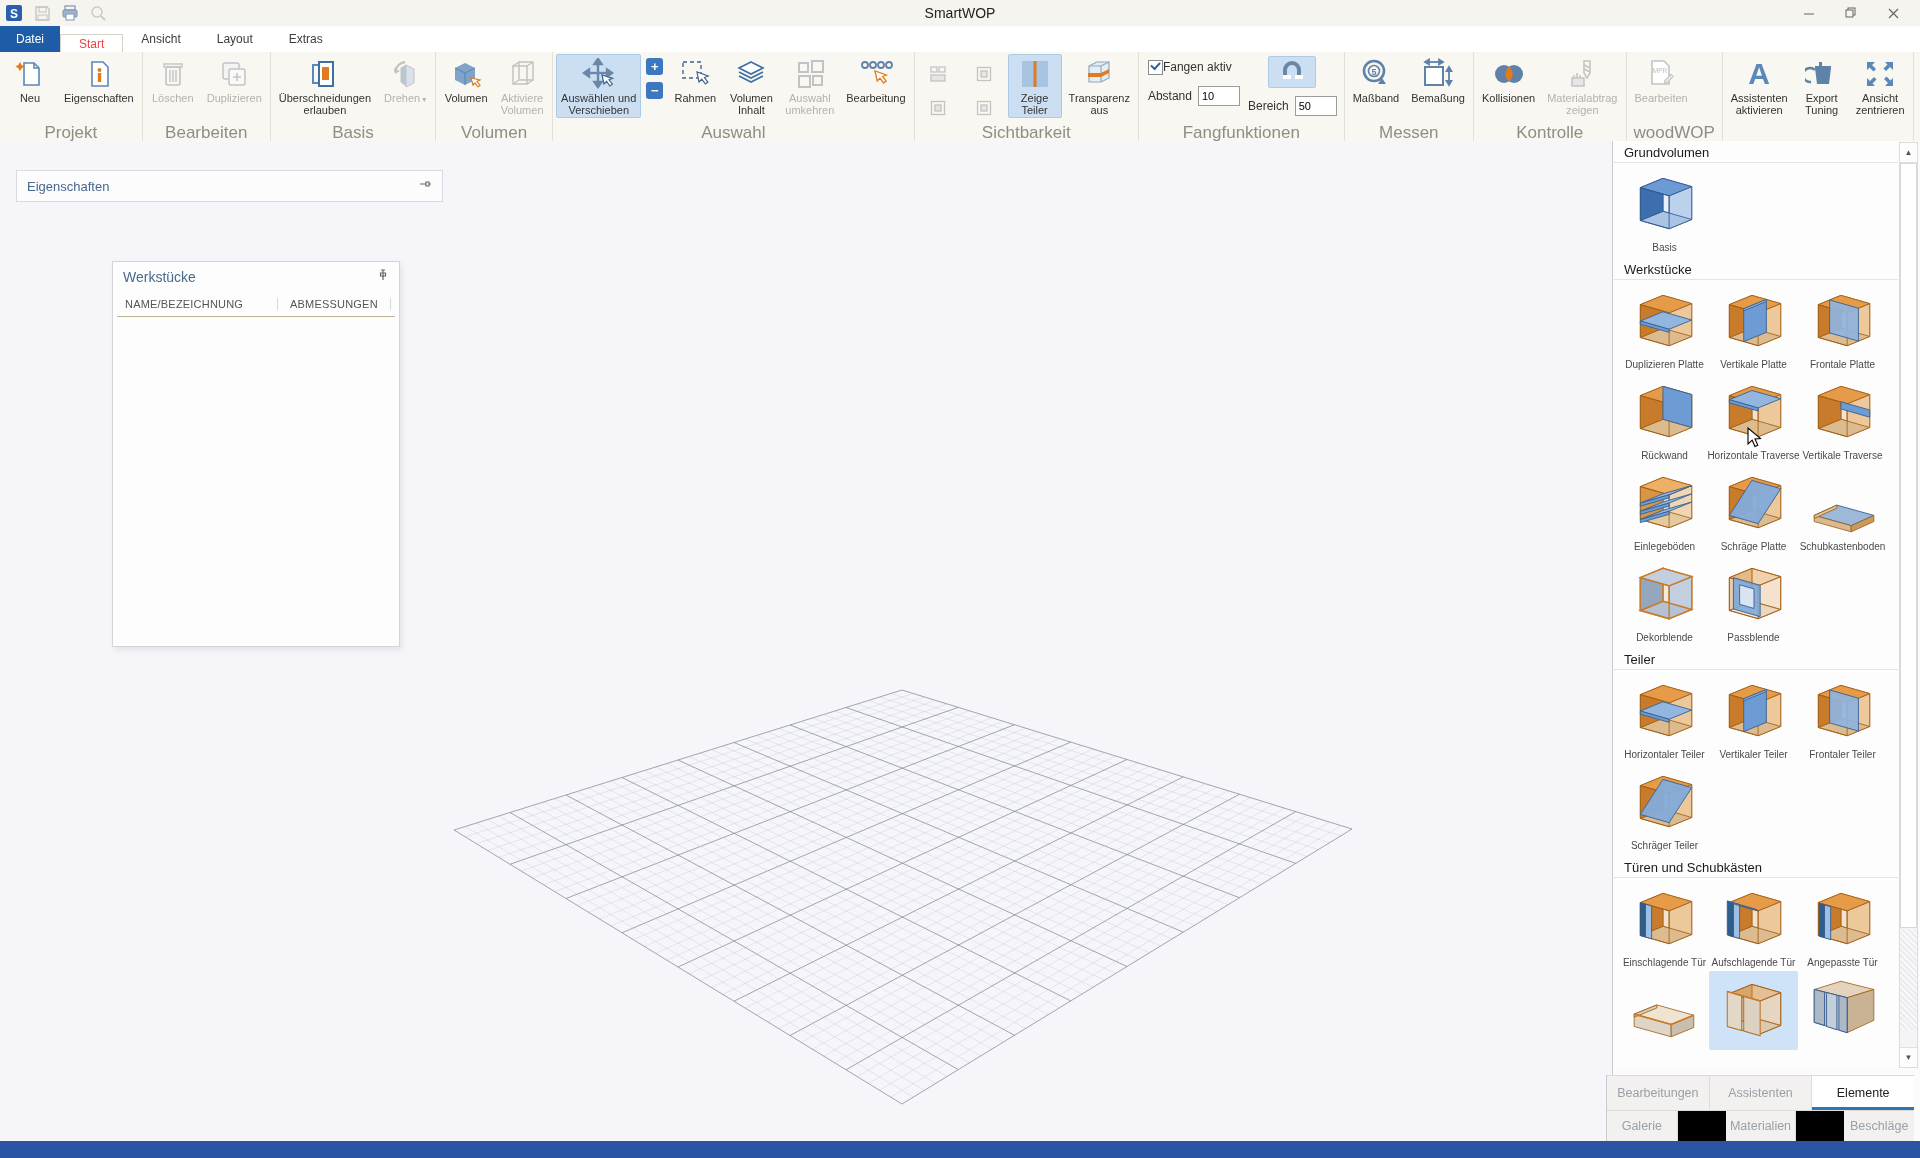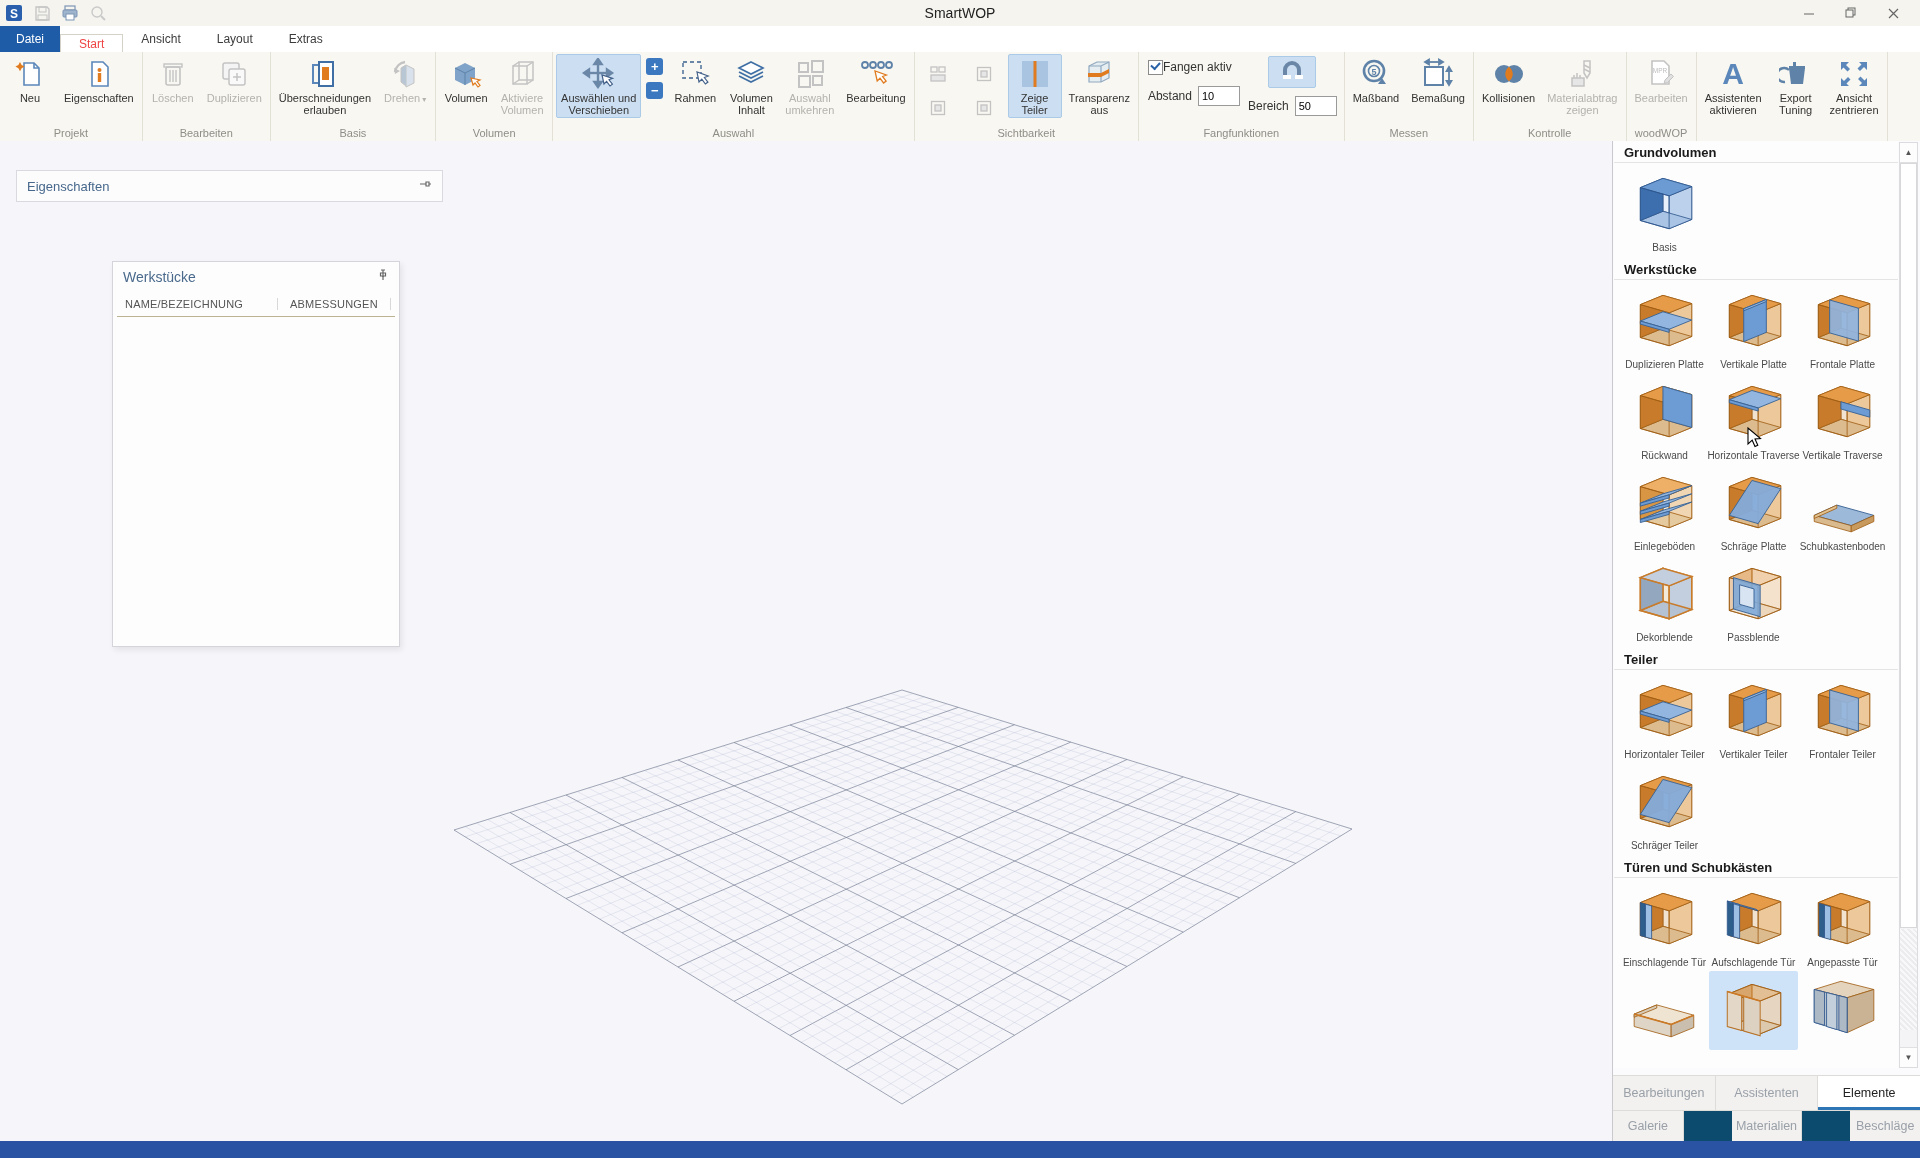--- a/index.html
+++ b/index.html
@@ -21,21 +21,21 @@
   .menurow .tabs{display:flex;height:100%;}
   .mtab{padding:0 18px;display:flex;align-items:center;font-size:12px;color:#3c3c3c;}
   .mtab.file{background:#1e5ca8;color:#fff;padding:0 16px;}
   .mtab.active{background:#fff;border:1px solid #d5d2c8;border-bottom:none;color:#ef4444;margin-top:8px;}
 
   
   .ribbon{position:absolute;left:0;top:52px;width:1920px;height:89px;background:#f8f7f1;
     border-bottom:1px solid #d5d2c8;display:flex;align-items:stretch;}
   .rgroup{display:flex;flex-direction:column;border-right:1px solid #e3e0d6;padding:2px 3px 0 3px;}
   .rgroup-body{flex:1;display:flex;align-items:flex-start;gap:2px;}
-  .rgroup-label{height:15px;text-align:center;font-size:11px;color:#8f8d86;line-height:14px;white-space:nowrap;padding:0 4px;}
+  .rgroup-label{height:15px;text-align:center;font-size:17px;color:#8f8d86;line-height:14px;white-space:nowrap;padding:0 4px;}
   .rbtn{display:flex;flex-direction:column;align-items:center;padding:3px 4px 1px 4px;border:1px solid transparent;
     border-radius:2px;min-width:44px;max-width:120px;}
   .rbtn .ricon{height:32px;display:flex;align-items:center;justify-content:center;}
   .rbtn .rlabel{font-size:11px;line-height:12px;color:#333;text-align:center;white-space:pre-line;margin-top:2px;}
   .rbtn.active{background:#ccdff2;border-color:#aacae8;}
   .rbtn.disabled .rlabel{color:#b4b2ac;}
   .caret{font-size:8px;color:#b4b2ac;margin-left:2px;}
   .pm-col{display:flex;flex-direction:column;gap:7px;padding:4px 3px 0 3px;}
   .pm{width:17px;height:17px;border-radius:3px;background:#3c78c0;color:#fff;display:flex;align-items:center;justify-content:center;
     font-size:13px;font-weight:bold;line-height:1;}
@@ -69,36 +69,36 @@
   .wk-head{height:30px;display:flex;align-items:center;justify-content:space-between;padding:0 10px;}
   .wk-head .ptitle{font-size:14px;color:#4a6a8c;}
   .wk-cols{display:flex;align-items:center;height:24px;padding:0 4px;border-bottom:1px solid #bcb490;margin:0 4px;}
   .wk-col{font-size:11px;color:#555;letter-spacing:.2px;}
   .wk-col.c1{width:152px;padding-left:4px;border-right:1px solid #d8d8d8;}
   .wk-col.c2{flex:1;padding-left:12px;border-right:1px solid #d8d8d8;}
 
   
   .palette{position:absolute;right:0;top:141px;width:308px;height:1000px;background:#fbfbfd;border-left:1px solid #c9c9ce;box-sizing:border-box;}
   .pal-scroll{position:absolute;left:1px;top:0;width:284px;height:927px;overflow:hidden;background:#fdfdfe;}
-  .pal-section-title{font-size:13px;font-weight:bold;color:#1a1a1a;padding:4px 0 2px 10px;border-bottom:1px solid #e4e4e4;}
+  .pal-section-title{font-size:13px;font-weight:normal;color:#1a1a1a;padding:4px 0 2px 10px;border-bottom:1px solid #e4e4e4;}
   .pal-items{display:flex;flex-wrap:wrap;padding:2px 0 2px 6px;}
   .tile{width:89px;display:flex;flex-direction:column;align-items:center;padding:2px 0 3px 0;border-radius:2px;}
   .tile.selected{background:#cfe3f8;}
   .tile .tlabel{font-size:10px;color:#4a4a4a;white-space:nowrap;margin-top:1px;}
   
   .pal-sb{position:absolute;right:2px;top:1px;width:19px;height:926px;background:#f4f4f6;border:1px solid #dcdcde;box-sizing:border-box;}
   .sb-arrow{position:absolute;left:0;width:17px;height:19px;background:#fdfdfe;border-bottom:1px solid #e0e0e2;
     display:flex;align-items:center;justify-content:center;font-size:8px;color:#555;}
   .sb-arrow.down{top:auto;bottom:0;border-top:1px solid #e0e0e2;border-bottom:none;}
   .sb-thumb{position:absolute;left:0;top:20px;width:17px;height:765px;background:#ffffff;border:1px solid #d8d8da;box-sizing:border-box;}
   .sb-track-hatch{position:absolute;left:0;top:786px;width:17px;height:101px;
     background:repeating-linear-gradient(45deg,#ececee 0 2px,#f8f8fa 2px 4px);}
 
   
-  .side-tabs{position:absolute;right:0;bottom:17px;width:308px;background:#0c4a6e;border-left:1px solid #c9c9ce;box-sizing:border-box;}
+  .side-tabs{position:absolute;right:6px;bottom:17px;width:308px;background:#000000;border-left:1px solid #c9c9ce;box-sizing:border-box;}
   .st-row{display:flex;height:34px;border-top:1px solid #dddcd8;}
   .st-row.second{height:30px;gap:48px;}
   .st-tab{flex:1;display:flex;align-items:center;justify-content:center;font-size:12.5px;color:#9aa0a8;
     border-right:1px solid #dddcd8;position:relative;background:#f2f1f0;}
   .st-tab:last-child{border-right:none;}
   .st-tab.active{background:#ffffff;color:#222;}
   .st-tab.active:after{content:"";position:absolute;left:0;right:0;bottom:0;height:3px;background:#2e75b6;}
 
   
   .statusbar{position:absolute;left:0;bottom:0;width:100%;height:17px;background:#2a54a3;}

